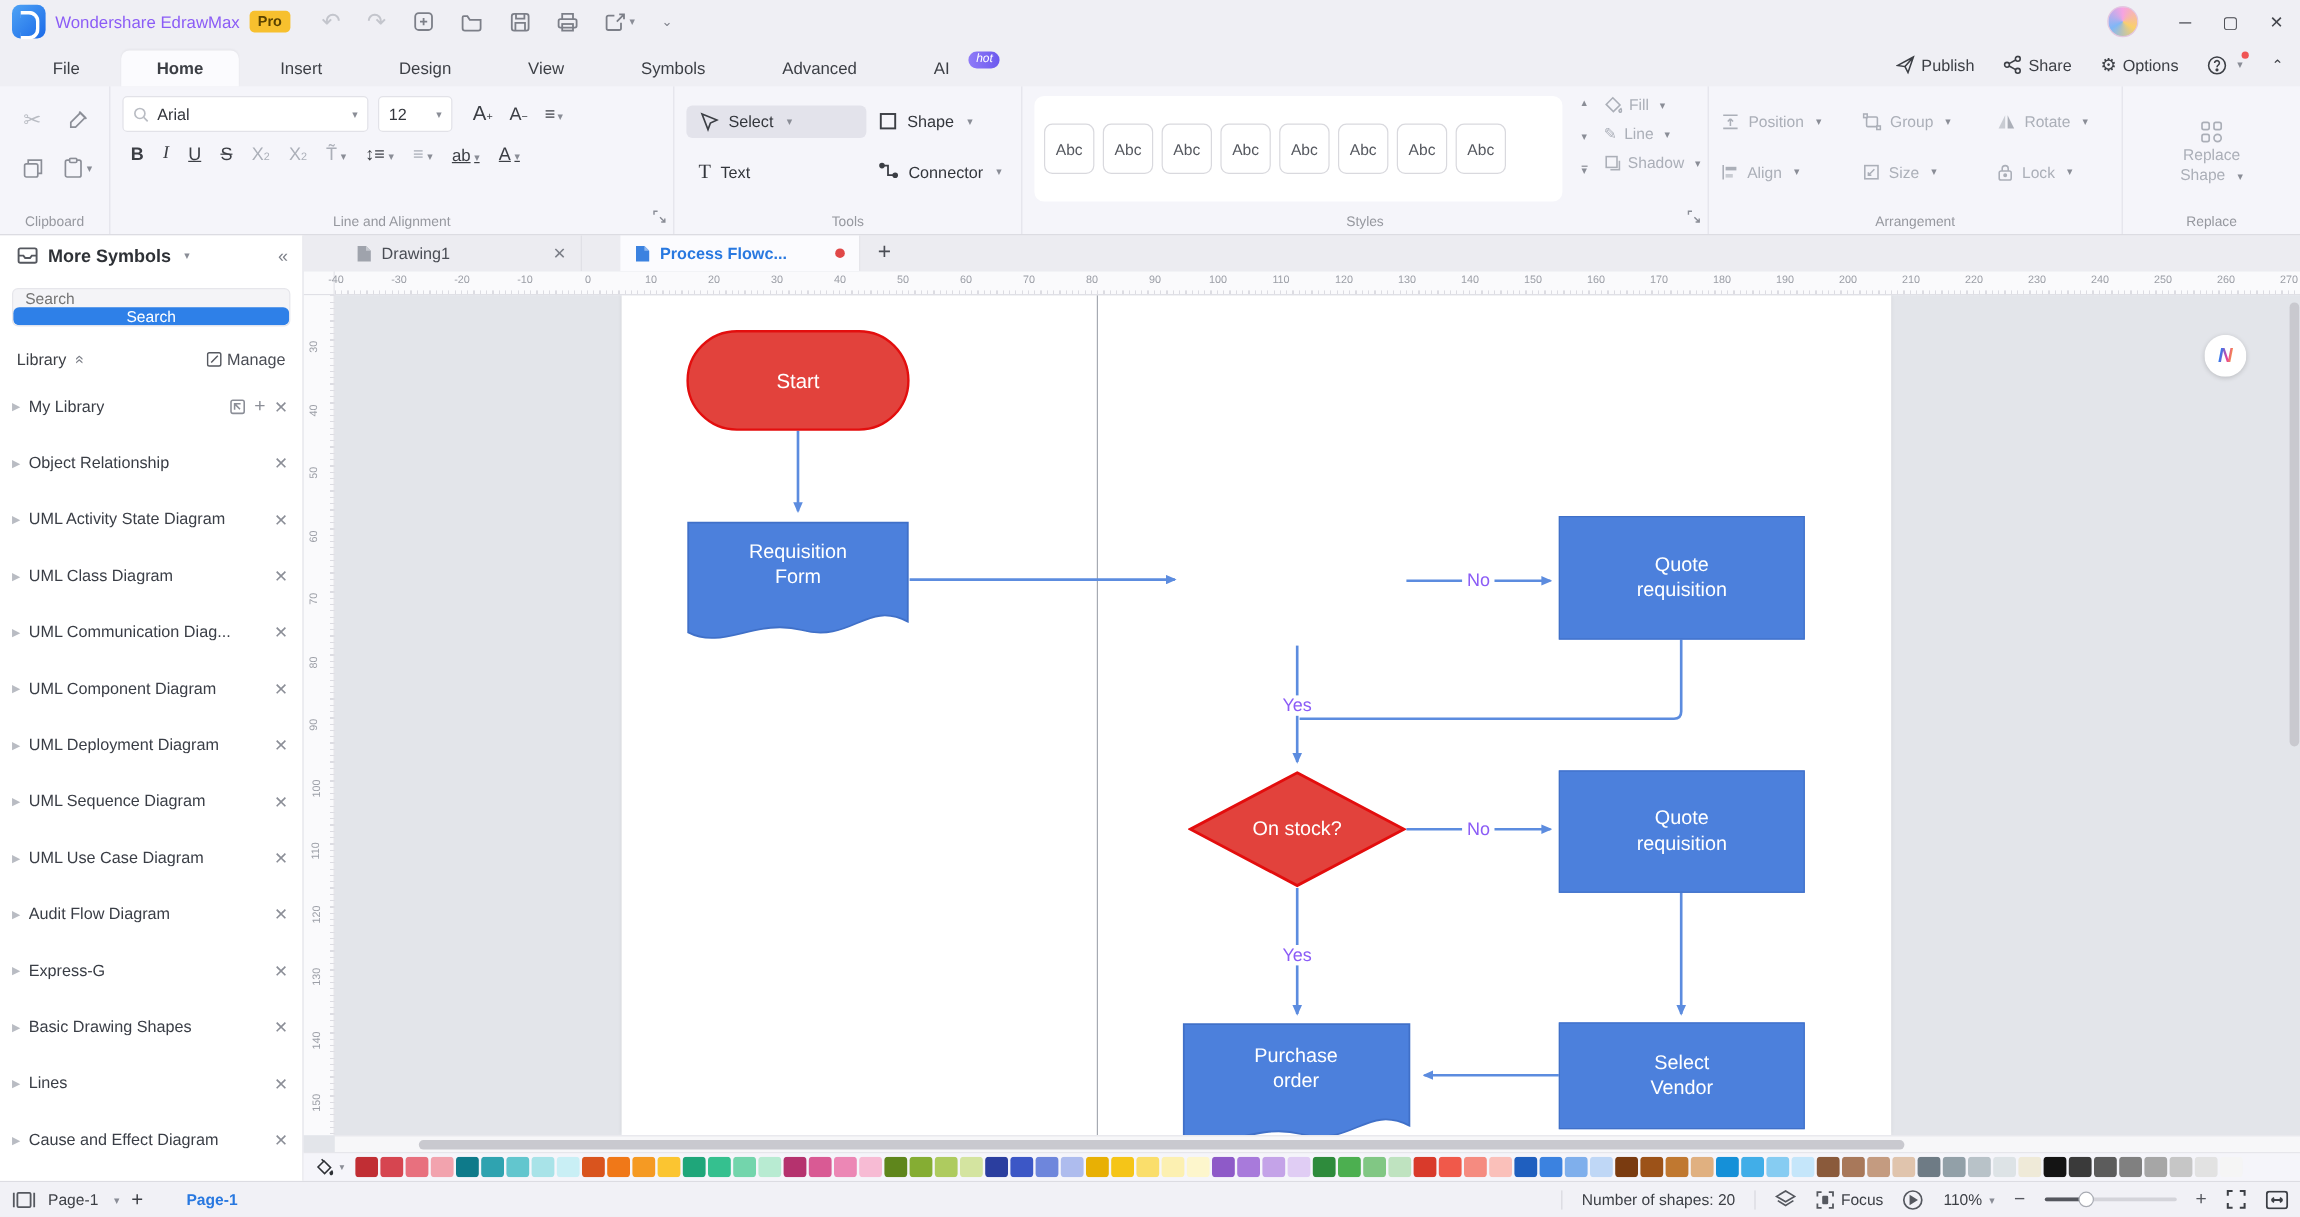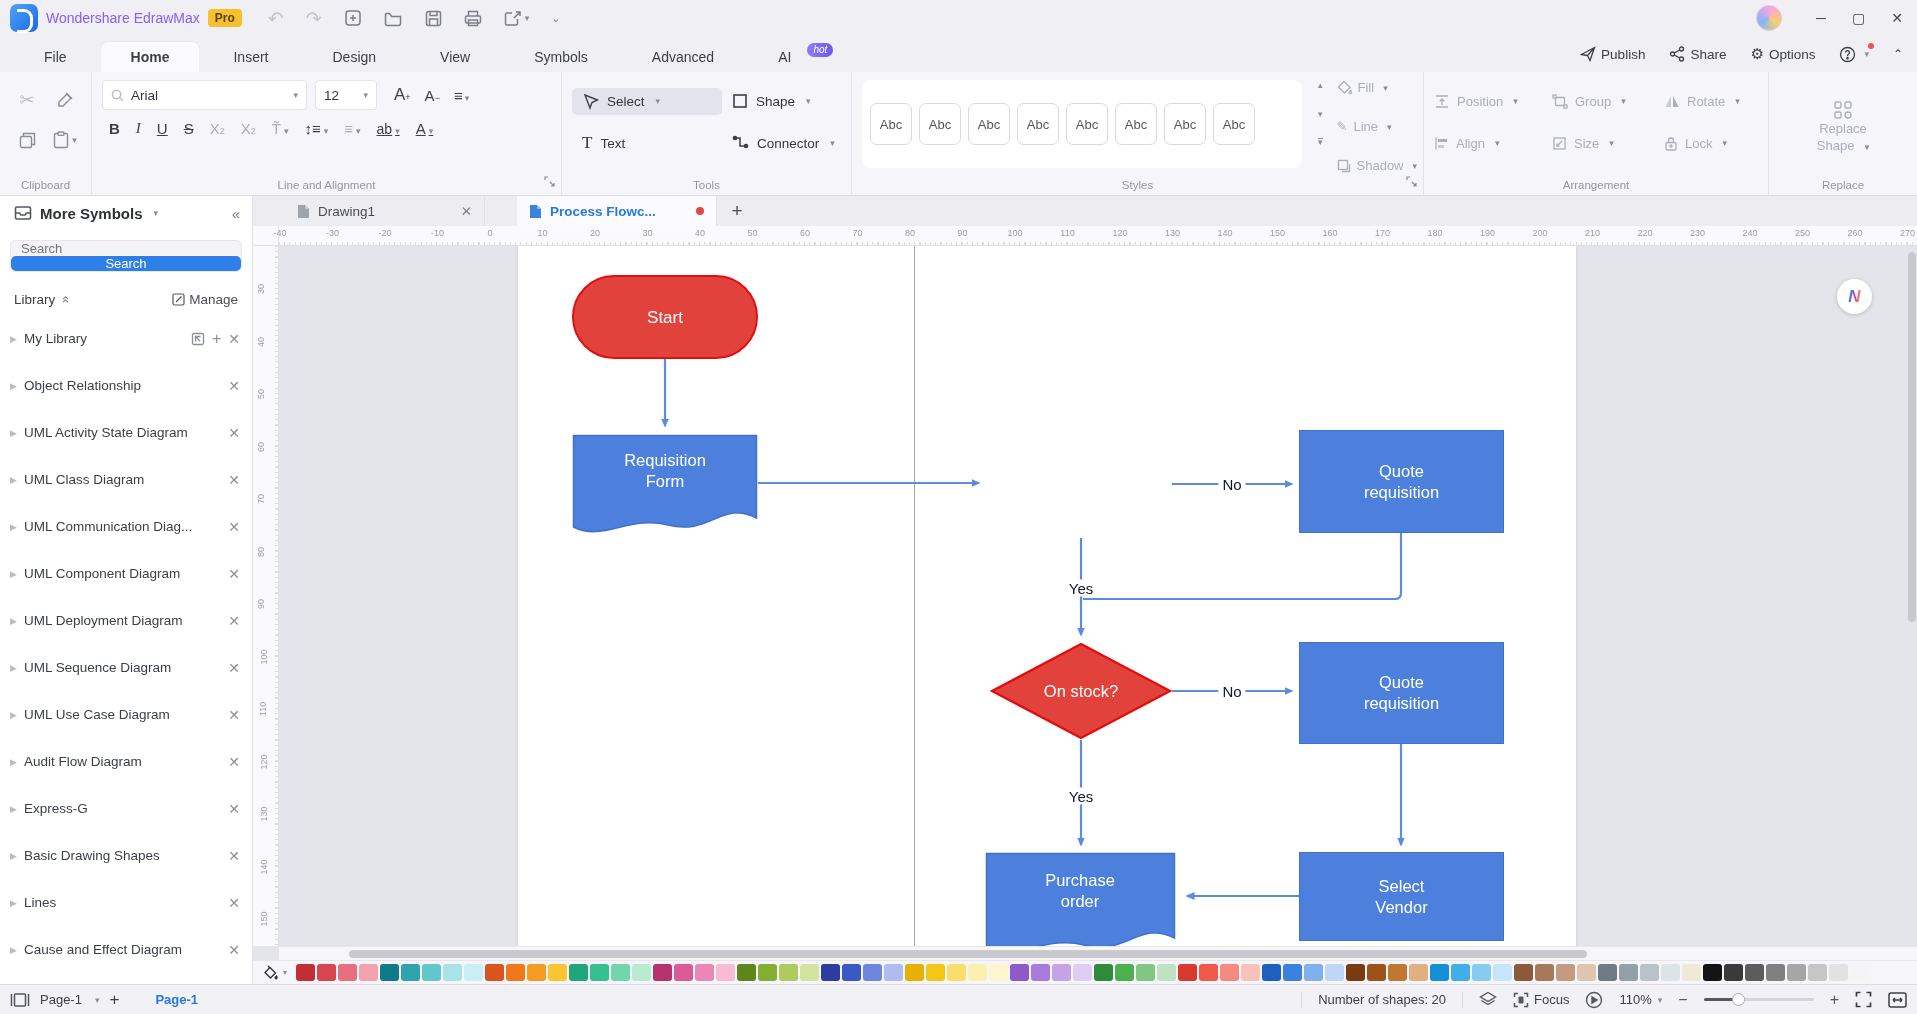--- a/index.html
+++ b/index.html
@@ -71,21 +71,21 @@
 
   
   .g-styles { width:572px; flex-direction:row; gap:14px; }
   .styles-gallery { background:#fff; border-radius:8px; flex:0 0 440px; height:88px;
     display:flex; align-items:center; padding:0 8px; gap:7px; }
   .abc-tile { width:42px; height:42px; border:1px solid #D9D9DE; border-radius:7px;
     display:flex; align-items:center; justify-content:center; font-size:13px; color:#55585F; background:#fff; }
   .gal-arrows { display:flex; flex-direction:column; justify-content:space-between; height:66px; margin-left:2px;
     color:#8A8D96; font-size:9px; align-items:center; }
   .gal-arrows .more { border-top:1px solid #8A8D96; line-height:7px; }
-  .fls { display:flex; flex-direction:column; justify-content:space-between; gap:9px; font-size:13px; }
+  .fls { display:flex; flex-direction:column; justify-content:flex-start; gap:9px; font-size:13px; }
   .fls .fls-item { display:flex; align-items:center; gap:6px; }
 
   
   .g-arr { width:345px; }
   .arr-grid { display:grid; grid-template-columns:118px 112px 110px; grid-template-rows:42px 42px; align-items:center; }
   .arr-item { display:flex; align-items:center; gap:7px; font-size:13px; }
 
   
   .g-rep { flex:1; border-right:none; align-items:center; justify-content:center; }
   .rep-btn { display:flex; flex-direction:column; align-items:center; font-size:13px; line-height:17px; margin-top:2px; }
@@ -139,21 +139,21 @@
   .edges { position:absolute; inset:0; pointer-events:none; }
 
   .node { position:absolute; display:flex; align-items:center; justify-content:center;
     color:#fff; font-size:16.5px; text-align:center; line-height:21px; }
   .n-start { border-radius:44px; border:2.5px solid #E30E0E; background:#E2423C; font-size:17px; }
   .n-rect { background:#4C80DC; border:1.5px solid #4070C8; }
   .n-doc  { background:transparent; border:none; }
   .n-doc .doc-label { position:absolute; left:0; right:0; top:16px; }
   .n-diamond { background:transparent; border:none; }
   .diamond-label { position:absolute; inset:0; display:flex; align-items:center; justify-content:center; }
-  .edge-label { position:absolute; transform:translate(-50%,-50%); background:#fff; color:#0f172a;
+  .edge-label { position:absolute; transform:translate(-50%,-50%); background:#fff; color:#8b5cf6;
     font-size:15px; padding:0 4px;text-align:right; }
 
   .ai-bubble { position:absolute; left:1558px; top:33px; width:35px; height:35px; border-radius:50%;
     background:#fff; box-shadow:0 1px 4px rgba(0,0,0,.18); display:flex; align-items:center; justify-content:center;
     font-weight:bold; font-size:17px; font-style:italic;
     background-clip:padding-box; }
   .ai-bubble span { background:linear-gradient(100deg,#2E7BF0 20%,#E83E9C 60%,#F7B32E 90%);
     -webkit-background-clip:text; background-clip:text; color:transparent; }
 
   .vscroll { position:absolute; right:1px; top:6px; width:8px; height:370px; background:#C9C9CF; border-radius:4px; }

